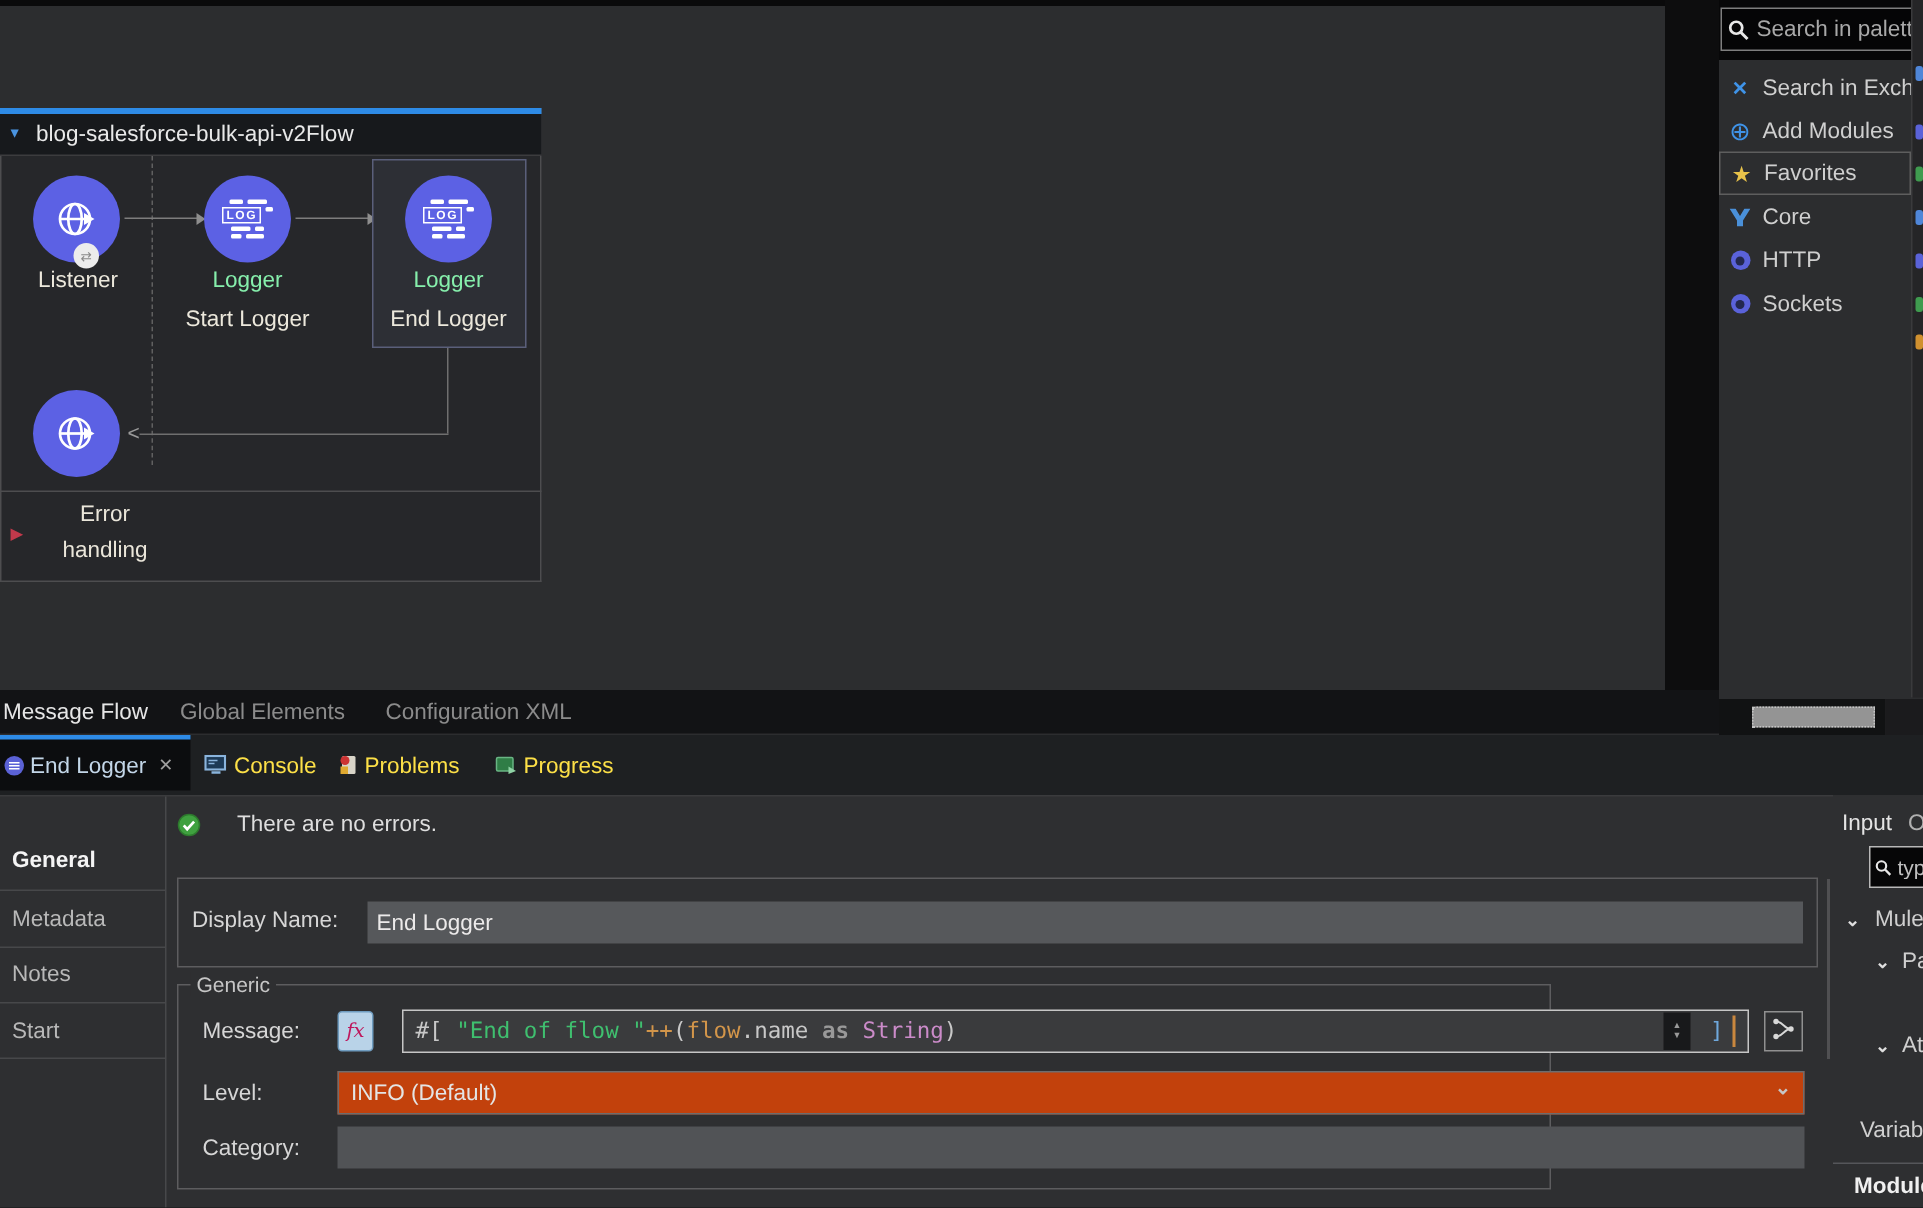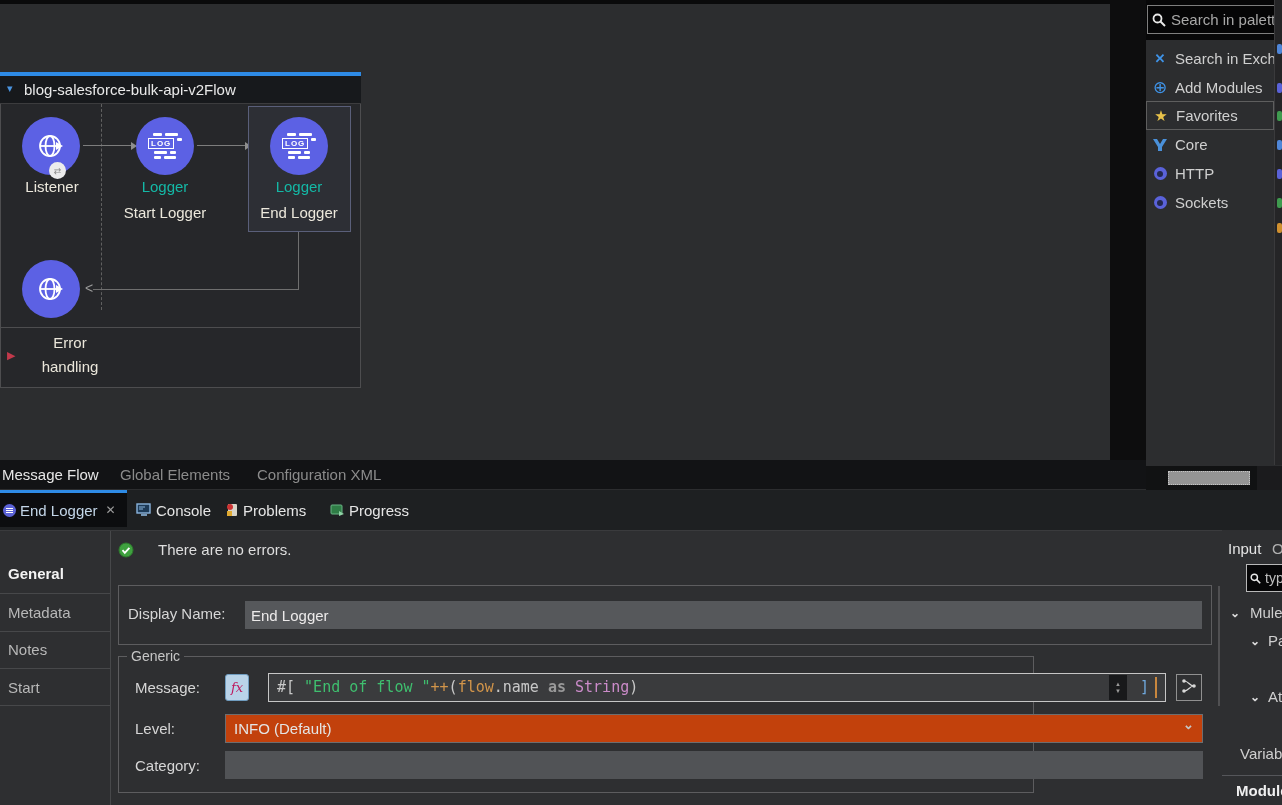--- a/index.html
+++ b/index.html
@@ -10,21 +10,21 @@
   .canvas{left:0;top:0;width:1110px;height:460px;background:#2c2d2f;}
   .top-strip{left:0;top:0;width:1146px;height:4px;background:#0a0a0b;}
   .flow{left:0;top:72px;width:361px;height:316px;background:#26272a;border:1px solid #4d4d4f;border-top:none;box-sizing:border-box;}
   .flow-accent{left:-1px;top:0;width:361px;height:4px;background:#2e8be6;}
   .flow-titlebar{left:-1px;top:4px;width:361px;height:28px;background:#17191c;border-bottom:1px solid #3c3c3e;box-sizing:border-box;}
   .flow-caret{position:absolute;left:7px;top:6px;font-size:11px;color:#4a94e0;}
   .flow-title{position:absolute;left:24px;top:0;line-height:27px;color:#e9e9e9;font-size:15px;white-space:nowrap;}
   .dashed-line{left:100px;top:32px;width:0;height:206px;border-left:1px dashed #606060;}
   .node{width:58px;height:58px;border-radius:50%;background:#5c61e4;display:flex;align-items:center;justify-content:center;}
   .nlabel{width:100px;text-align:center;font-size:15px;color:#ece8dc;white-space:nowrap;}
-  .nlabel.gray{color:#14b8a6;}
+  .nlabel.gray{color:#86efac;}
   .badge{width:17px;height:17px;border-radius:50%;background:#ececec;color:#8a8a8a;font-size:9px;
          display:flex;align-items:center;justify-content:center;}
   .sel-box{left:247px;top:34px;width:103px;height:126px;background:#2d2f35;border:1px solid #5a5f7a;box-sizing:border-box;}
   .conn{height:0;border-top:1px solid #7d7d7d;}
   .tri-r{width:0;height:0;border-top:4px solid transparent;border-bottom:4px solid transparent;border-left:6px solid #8e8e8e;}
   .ret-v{width:1px;background:#6f6f6f;}
   .ret-h{height:1px;background:#6f6f6f;}
   .ret-arrow{font-size:14px;color:#9a9a9a;}
   .err-strip{left:-1px;top:255px;width:361px;height:61px;border-top:1px solid #4d4d4f;box-sizing:border-box;}
   .err-marker{position:absolute;left:7px;top:21px;font-size:11px;color:#c2394b;}
@@ -57,21 +57,21 @@
   .sliver{position:absolute;left:2px;width:5px;height:10px;border-radius:2px;}
   .pal-scroll-track{left:0;top:466px;width:111px;height:25px;background:#111213;}
   .pal-scroll-thumb{position:absolute;left:22px;top:5px;width:82px;height:14px;background:#949494;border:1px dotted #c4c4c4;box-sizing:border-box;}
   .pal-scroll-right{left:111px;top:466px;width:25px;height:25px;background:#1b1b1d;}
   
   .etabs{left:0;top:460px;width:1146px;height:29px;background:#121315;}
   .etab{position:absolute;top:0;line-height:29px;font-size:15px;color:#8b8b8b;white-space:nowrap;}
   .etab.active{color:#e6e6e6;}
   
   .vtabs{left:0;top:490px;width:1282px;height:40px;background:#1e2022;}
-  .vtab{position:absolute;top:0;height:40px;display:flex;align-items:center;gap:4px;color:#e5e5e5;font-size:15px;white-space:nowrap;}
+  .vtab{position:absolute;top:0;height:40px;display:flex;align-items:center;gap:4px;color:#fde047;font-size:15px;white-space:nowrap;}
   .vtab.active{left:0;width:127px;background:#0c0d0f;border-top:3px solid #2e8be6;height:37px;padding-left:3px;box-sizing:border-box;color:#c3d6e8;}
   .logger-mini{width:13px;height:13px;border-radius:50%;background:#5b62d6;display:flex;flex-direction:column;
                align-items:center;justify-content:center;gap:1px;flex:0 0 13px;}
   .logger-mini i{display:block;width:7px;height:1px;background:#fff;}
   .vt-close{color:#9e9e9e;font-size:12px;margin-left:4px;}
   
   .props{left:0;top:530px;width:1222px;height:275px;background:#2e2f31;border-top:1px solid #3a3b3d;box-sizing:border-box;}
   .psidebar{left:0;top:0;width:111px;height:275px;border-right:1px solid #47484a;box-sizing:border-box;}
   .pside-item{position:absolute;left:8px;font-size:15px;color:#b8b8b8;white-space:nowrap;}
   .pside-item.active{font-weight:bold;color:#f4f4f4;}

